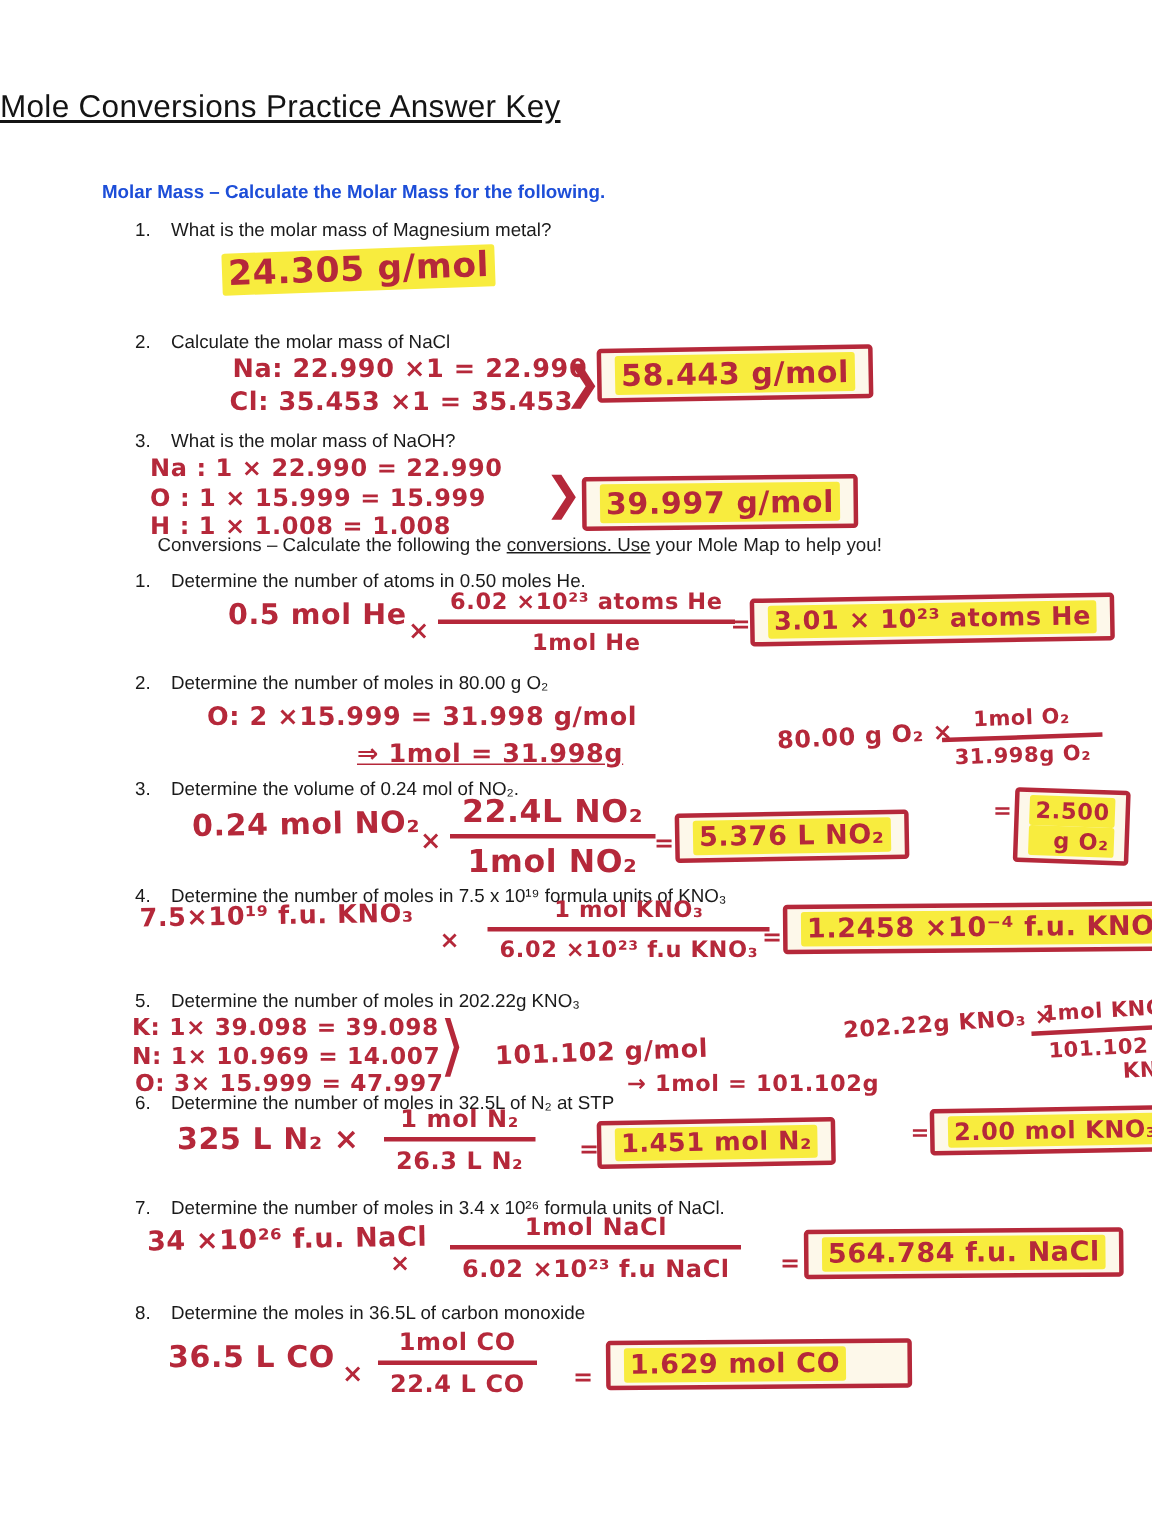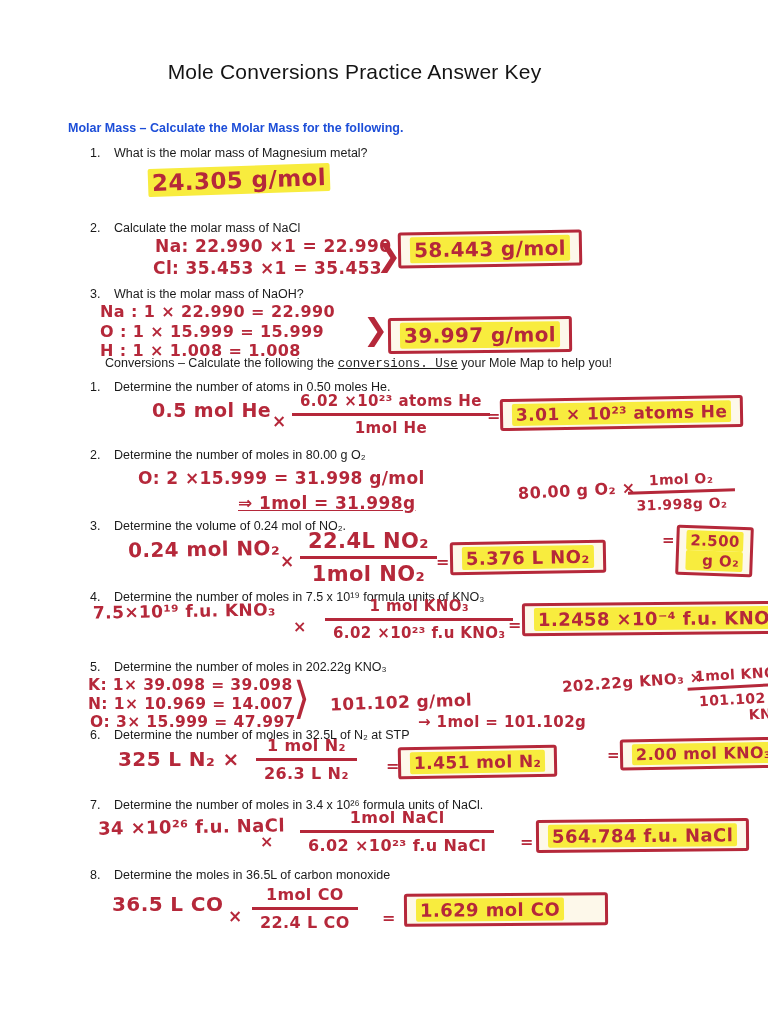--- a/index.html
+++ b/index.html
@@ -3,25 +3,25 @@
 <meta charset="utf-8">
 <style>
   html,body{margin:0;padding:0;background:#e9e9e9;}
   .page{
     position:relative;width:768px;height:1024px;margin:0 auto;
     background:#ffffff;overflow:hidden;
     font-family:"Liberation Sans",sans-serif;color:#1e1e1e;
   }
   .abs{position:absolute;white-space:nowrap;}
   
-  .title{width:709px;text-align:center;font-size:21px;color:#141414;letter-spacing:.2px;}
+  .title{width:709px;font-size:21px;color:#141414;letter-spacing:.2px;text-decoration:underline;}
   .hdr{font-size:12.5px;font-weight:bold;color:#1d4ed8;}
   .q{font-size:12.5px;color:#1a1a1a;display:flex;}
   .q .qnum{width:24px;flex:0 0 24px;}
-  .u{text-decoration:underline;font-family:Liberation Mono, monospace;}
+  .u{text-decoration:underline;}
   
   .hw{color:#b5283a;font-family:"DejaVu Sans",sans-serif;font-weight:bold;letter-spacing:.4px;}
   .hl{background:#f8ec3e;padding:1px 4px;border-radius:2px;box-decoration-break:clone;}
   .box{border:3px solid #b5283a;border-radius:3px;padding:3px 9px;display:inline-block;background:#fdf8ea;}
   .frac{display:inline-block;text-align:center;vertical-align:middle;}
   .frac .num{display:block;border-bottom:3px solid #b5283a;padding:0 8px 3px;}
   .frac .den{display:block;padding:3px 8px 0;}
   .frac .den2{display:block;text-align:right;padding:0 2px 0;}
   .brace{font-weight:normal;}
 </style>

